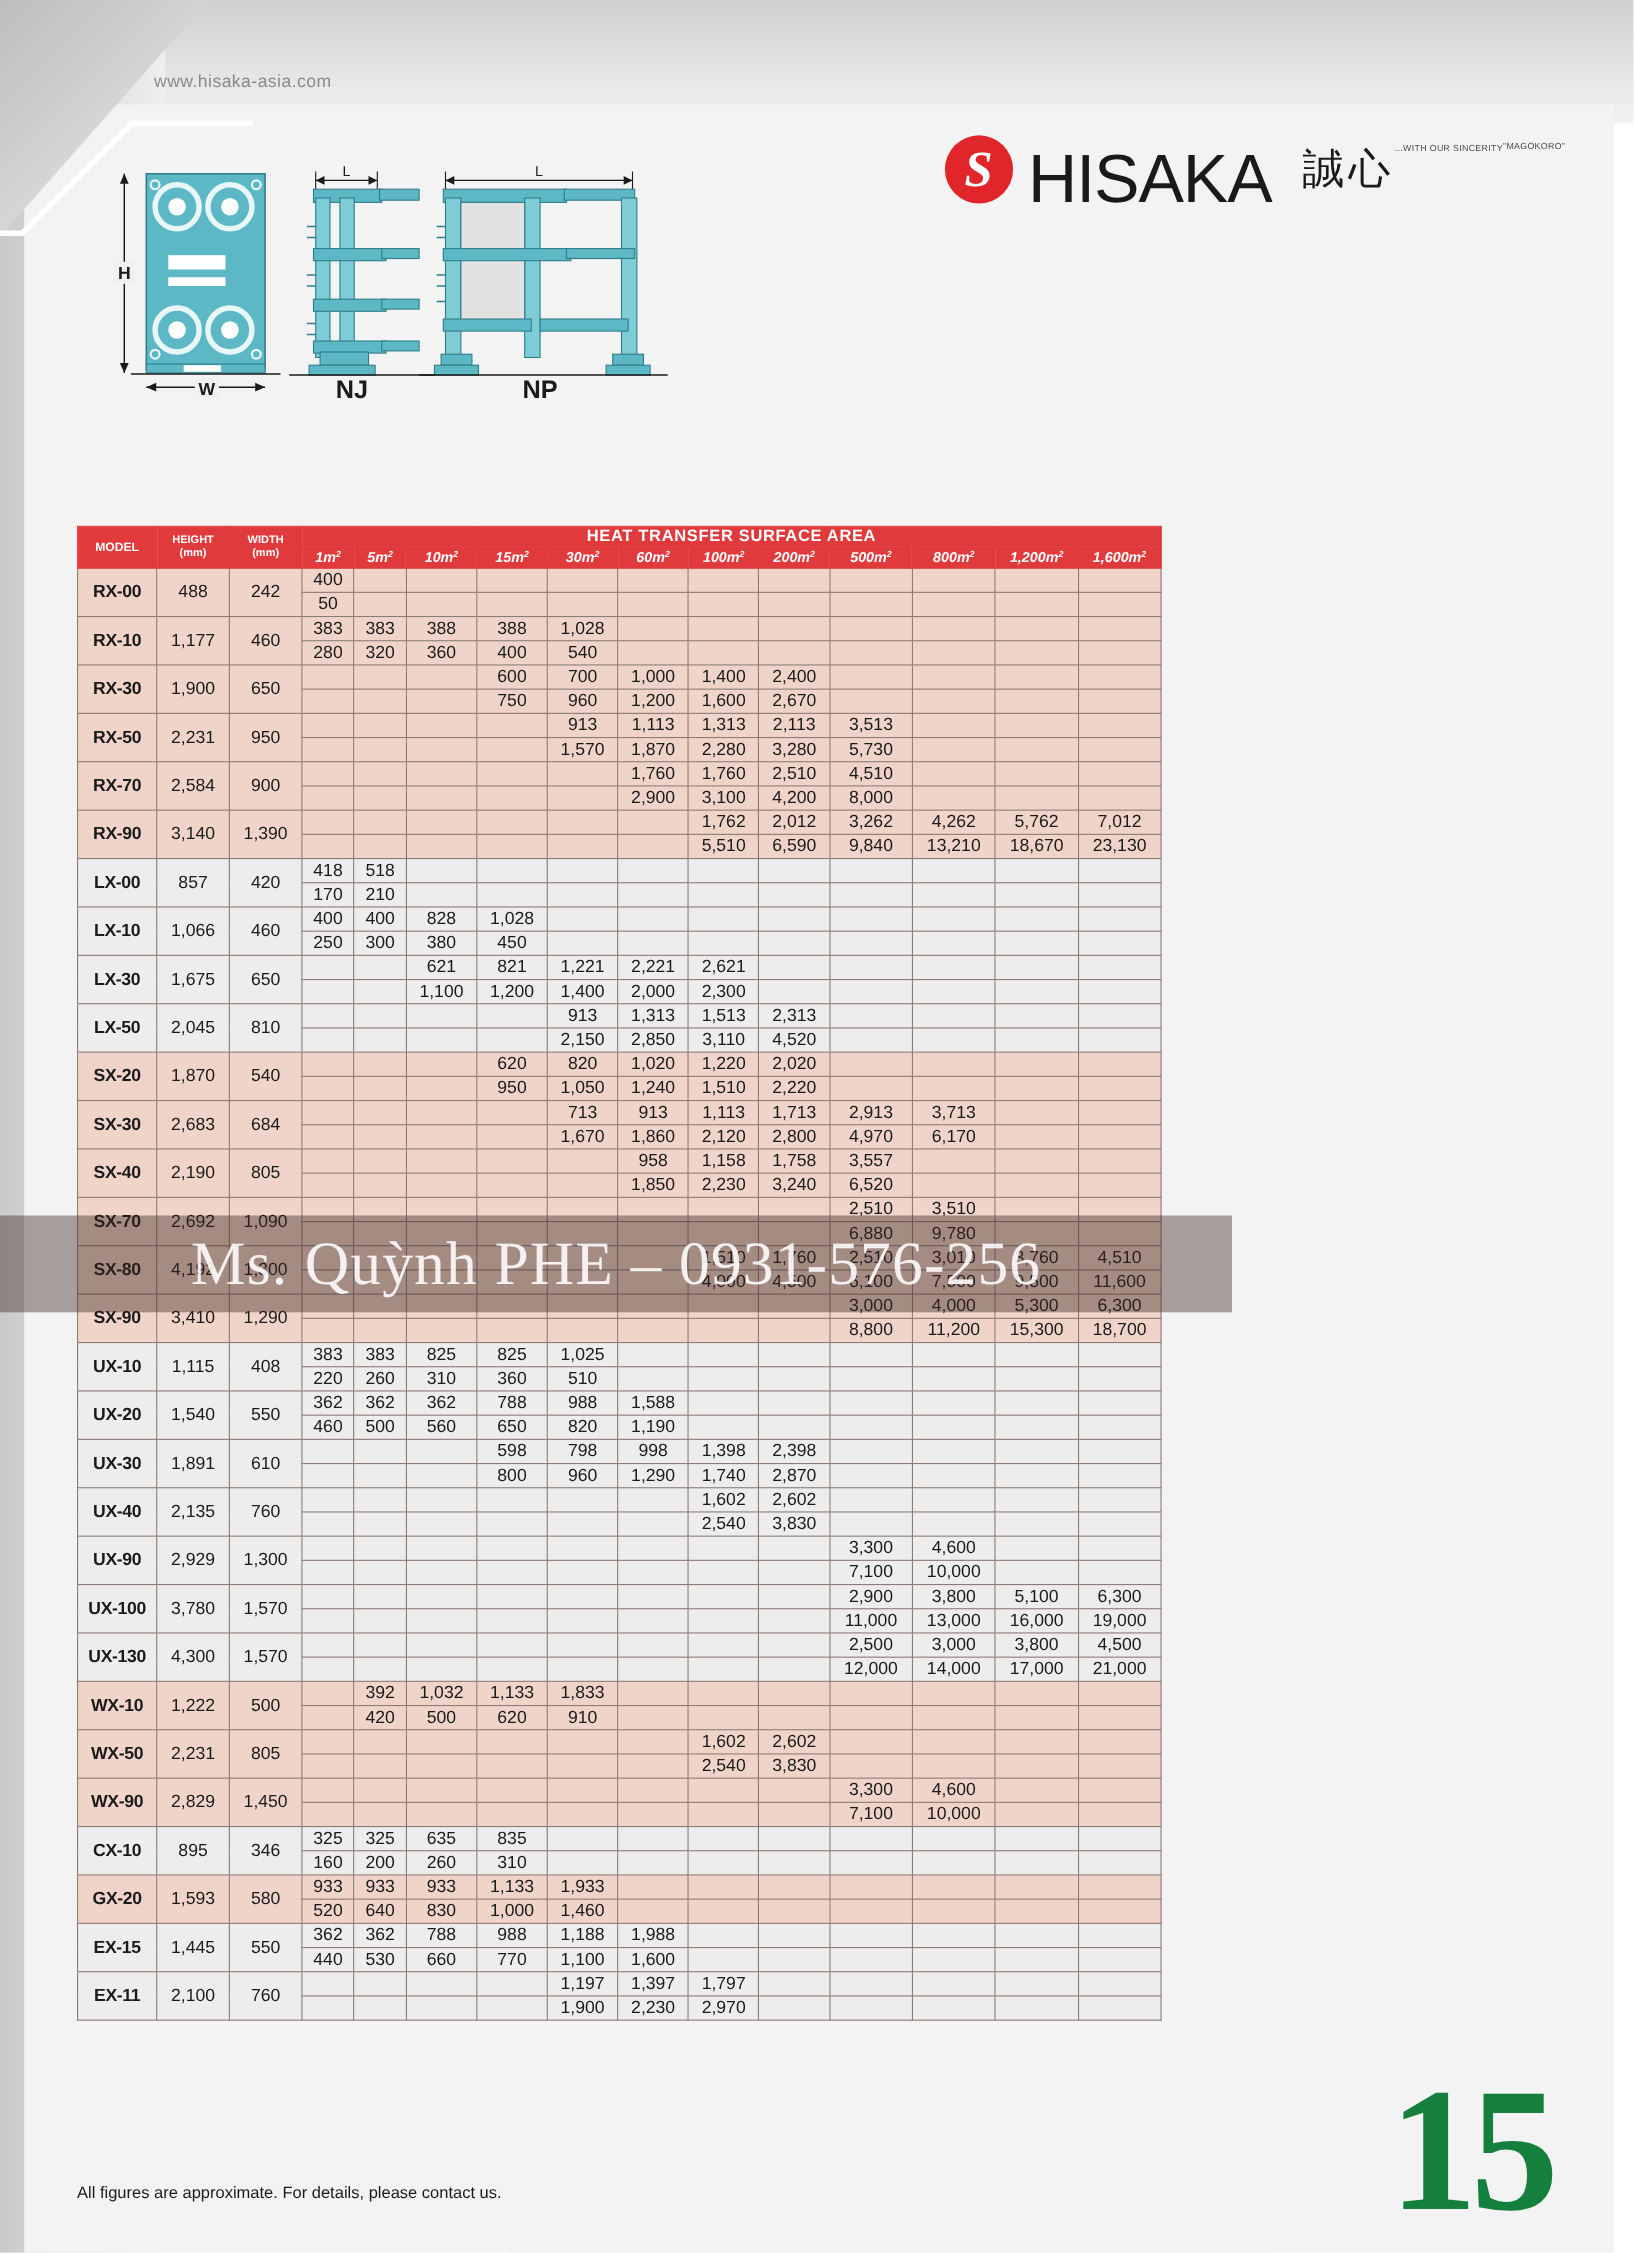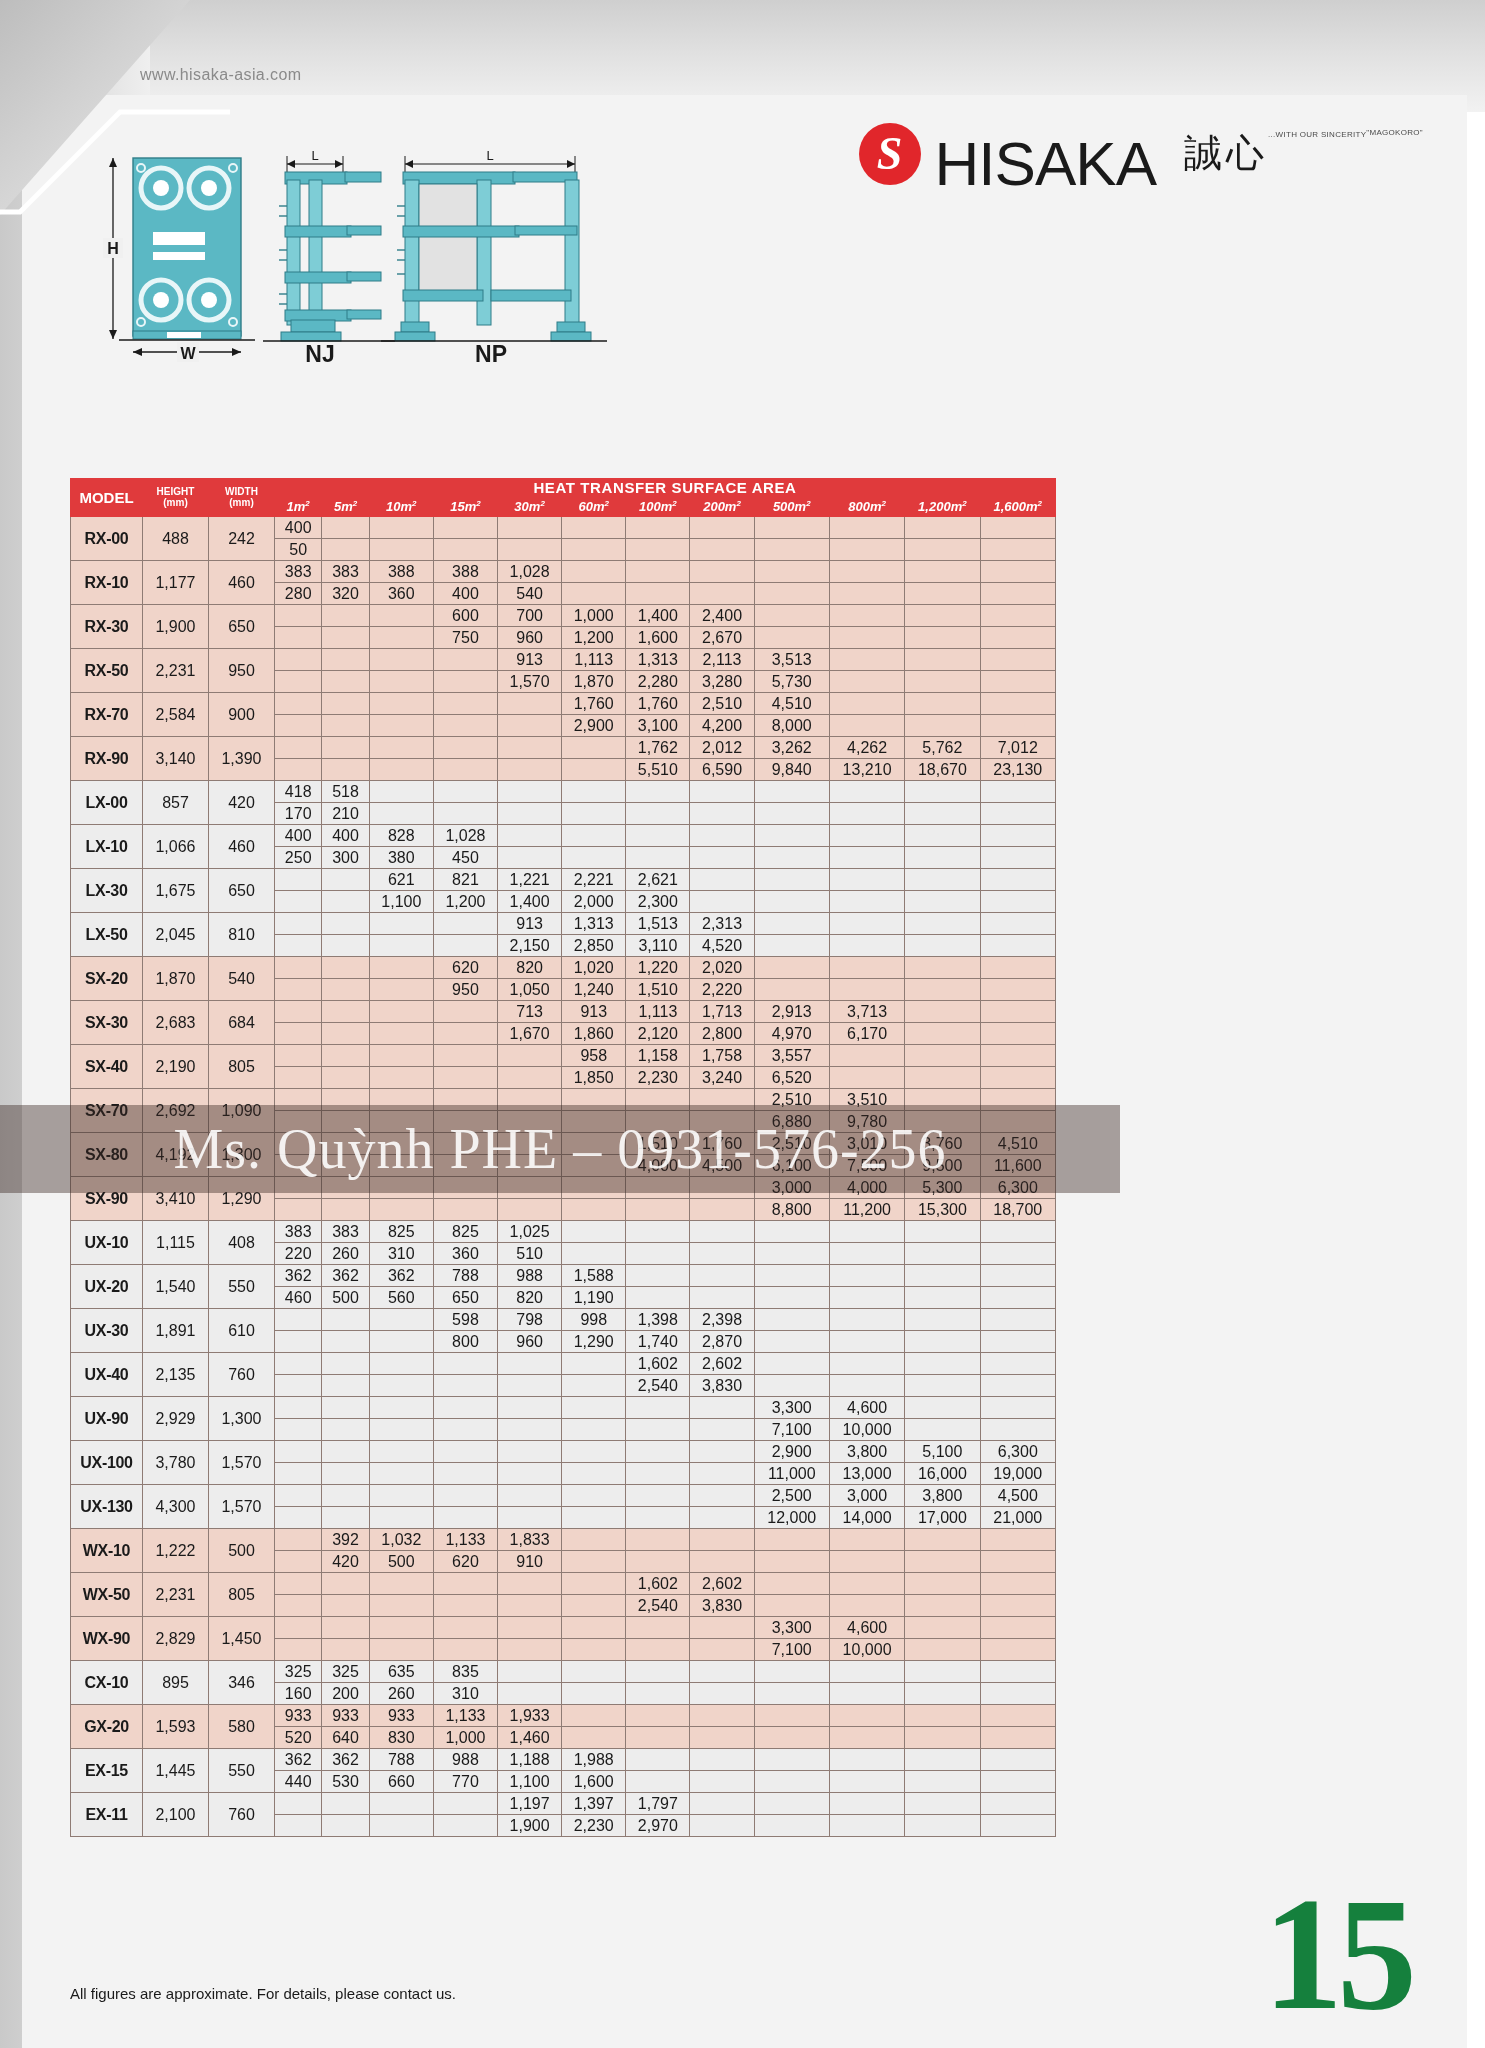--- a/index.html
+++ b/index.html
@@ -80,21 +80,21 @@
   
   .tbl-wrap { position:absolute; left:70px; top:478px; width:986px; }
   table.spec {
     border-collapse:collapse; width:986px;
     font-family:"Liberation Sans", sans-serif;
   }
   table.spec th {
     background:#e03a3c; color:#ffffff; font-weight:bold;
     border:1px solid #e03a3c; text-align:center; padding:0;
   }
-  th.hdr-model { font-size:15px; width:72px; }
+  th.hdr-model { font-size:11px; width:72px; }
   th.hdr-dim   { font-size:10px; width:66px; line-height:1.05; }
   th.hdr-area  { font-size:15px; letter-spacing:0.6px; }
   th.hdr-col   { font-size:13px; height:20px;font-style:italic; }
   th .sup { font-size:8px; vertical-align:super; }
 
   table.spec td {
     border:1px solid #8e7b74;
     text-align:center;
     font-size:16px;
     color:#1a1a1a;

